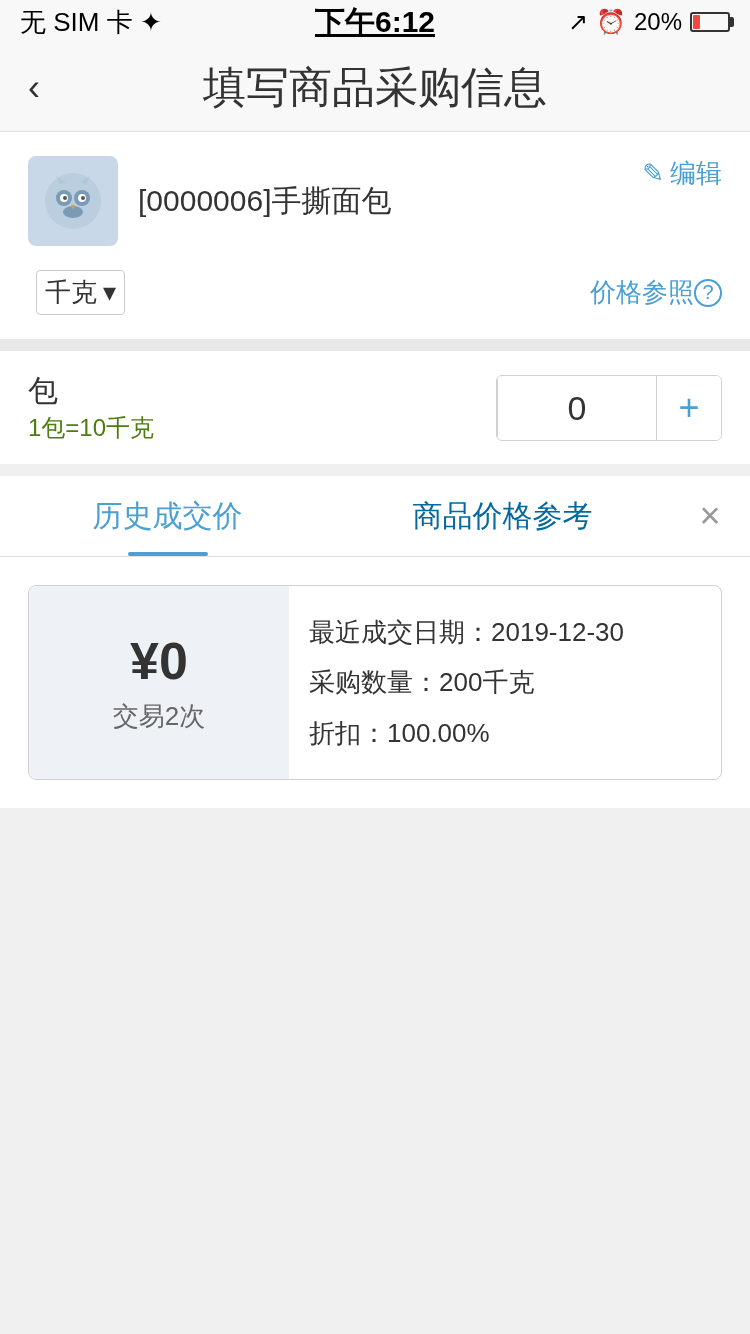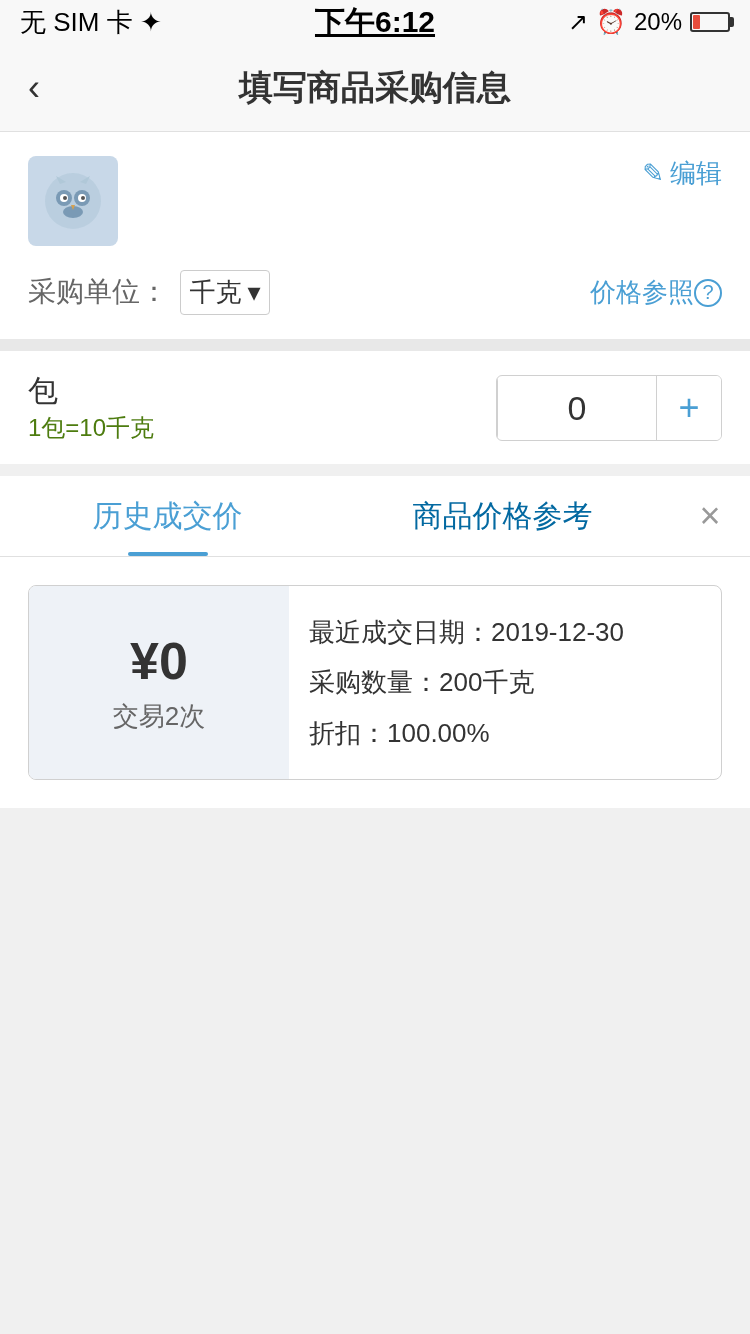--- a/index.html
+++ b/index.html
@@ -83,23 +83,23 @@
       position: relative;
     }
     .nav-back {
       position: absolute;
       left: 28px;
       font-size: 36px;
       color: #333;
       cursor: pointer;
     }
     .nav-title {
-      font-size: 34px;
-      color: #333;
-      font-weight: 700;
+      font-size: 43px;
+      color: #333;
+      font-weight: 400;
     }
 
     
     .product-card {
       background: #fff;
       padding: 24px 28px;
       margin-top: 0;
     }
     .product-header {
       display: flex;
@@ -365,29 +365,29 @@
           <circle cx="44" cy="32" r="4" fill="#fff"></circle>
           <circle cx="27" cy="32" r="2" fill="#555"></circle>
           <circle cx="45" cy="32" r="2" fill="#555"></circle>
           <ellipse cx="35" cy="46" rx="10" ry="6" fill="#7a9ab5"></ellipse>
           <polygon points="33,39 37,39 35,44" fill="#d4a050"></polygon>
 
           <polygon points="22,18 18,10 28,16" fill="#b0c8d8"></polygon>
           <polygon points="48,18 52,10 42,16" fill="#b0c8d8"></polygon>
         </svg>
       </div>
+      <div class="product-name">[0000006]手撕面包</div>
     </div>
     <div class="edit-link">
       <span>✎</span>
       <span>编辑</span>
     </div>
   </div>
   <div class="product-unit-row">
     <div>
-      <span class="unit-label">采购单位：</span>
       <span class="unit-select">
         <span>千克</span>
         <span>▾</span>
       </span>
     </div>
     <div class="price-ref">
       <span>价格参照</span>
       <span class="help-circle">?</span>
     </div>
   </div>

